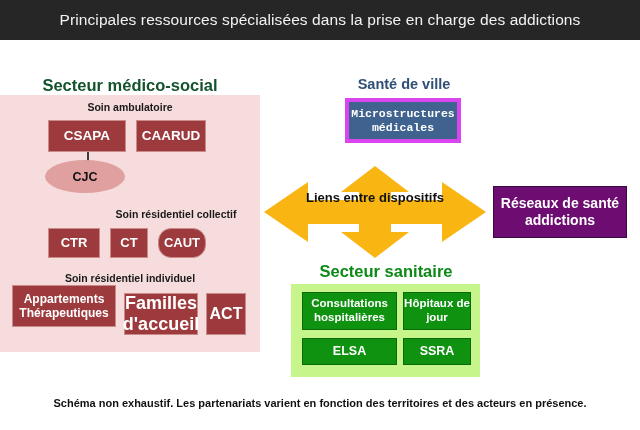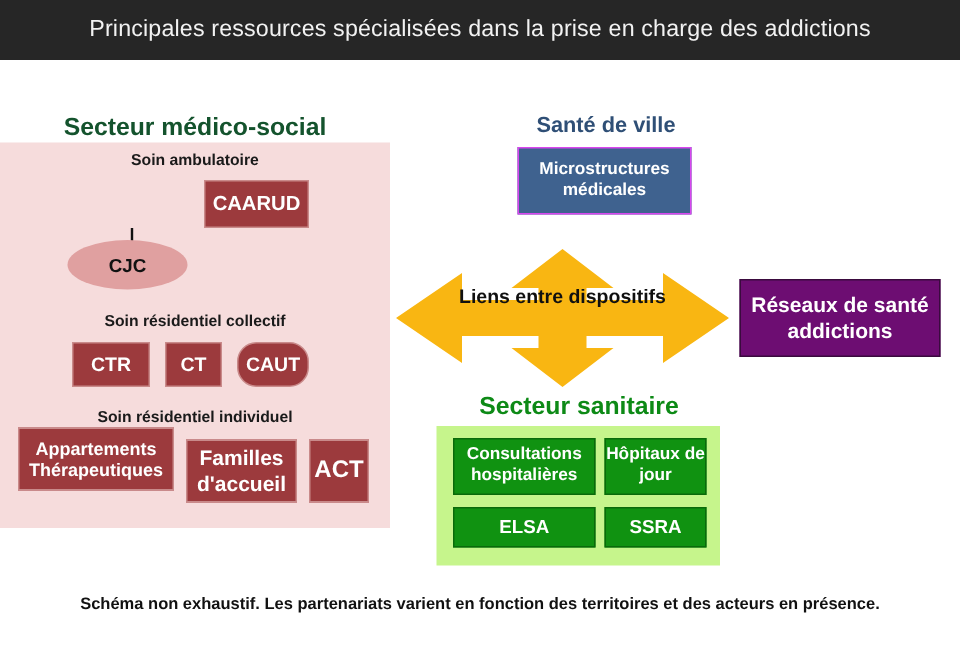--- a/index.html
+++ b/index.html
@@ -72,60 +72,61 @@
   }
   .sublabel {
     position: absolute;
     font-size: 10.5px;
     font-weight: bold;
     color: #1a1a1a;
     text-align: center;
     white-space: nowrap;
   }
   #sublabel-ambulatoire { left: 0; top: 101px; width: 260px; }
-  #sublabel-collectif   { left: 0; top: 208px; width: 260px; }
+  #sublabel-collectif   { left: 0; top: 208px; width: 260px; padding-left: 46px; }
   #sublabel-individuel  { left: 0; top: 272px; width: 260px; }
 
   
   .box {
     position: absolute;
     display: flex;
     align-items: center;
     justify-content: center;
     text-align: center;
     color: #ffffff;
     font-weight: bold;
     line-height: 1.18;
     box-sizing: border-box;
   }
   .box-red {
     background: #9c3a3d;
     border: 1px solid #c98a8a;
   }
   .box-blue {
     background: #3f628f;
-    border: 1px solid #d946ef;
+    border: 4px solid #d946ef;
+    font-family: Liberation Mono, monospace;
   }
   .box-purple {
     background: #6d0d72;
     border: 1px solid #3a0a3e;
   }
   .box-green {
     background: #109211;
     border: 1px solid #0a6a0a;
   }
 
   
   #box-csapa { left: 48px;  top: 120px; width: 78px;  height: 32px; font-size: 13.5px; }
   #box-caarud{ left: 136px; top: 120px; width: 70px;  height: 32px; font-size: 13.5px; }
   #box-ctr   { left: 48px;  top: 228px; width: 52px;  height: 30px; font-size: 13px; }
   #box-ct    { left: 110px; top: 228px; width: 38px;  height: 30px; font-size: 13px; }
   #box-caut  { left: 158px; top: 228px; width: 48px;  height: 30px; font-size: 13px; border-radius: 13px; }
   #box-appart{ left: 12px;  top: 285px; width: 104px; height: 42px; font-size: 12px; }
-  #box-familles{left: 124px;top: 293px; width: 74px;  height: 42px; font-size: 14px; }
+  #box-familles{left: 124px;top: 293px; width: 74px;  height: 42px; font-size: 18px; }
   #box-act   { left: 206px; top: 293px; width: 40px;  height: 42px; font-size: 16px; }
 
   
   #ellipse-cjc {
     position: absolute;
     left: 45px; top: 160px;
     width: 80px; height: 33px;
     background: #e0a0a0;
     border-radius: 50%;
     display: flex;
@@ -205,20 +206,21 @@
   <div class="title-bar">
     <span class="title-bar-text">Principales ressources spécialisées dans la prise en charge des addictions</span>
   </div>
 
   <div class="section-heading" id="heading-medico">Secteur médico-social</div>
 
   <div id="panel-medico"></div>
 
   <div class="sublabel" id="sublabel-ambulatoire">Soin ambulatoire</div>
 
+  <div class="box box-red" id="box-csapa">CSAPA</div>
 
   <div class="box box-red" id="box-caarud">CAARUD</div>
 
   <svg id="arrow-csapa-cjc" viewBox="0 0 10 16">
     <line x1="5" y1="0" x2="5" y2="11" stroke="#111111" stroke-width="1.6"></line>
     <polygon points="5,16 1.6,9.5 8.4,9.5" fill="#111111"></polygon>
   </svg>
 
   <div id="ellipse-cjc">CJC</div>
 

